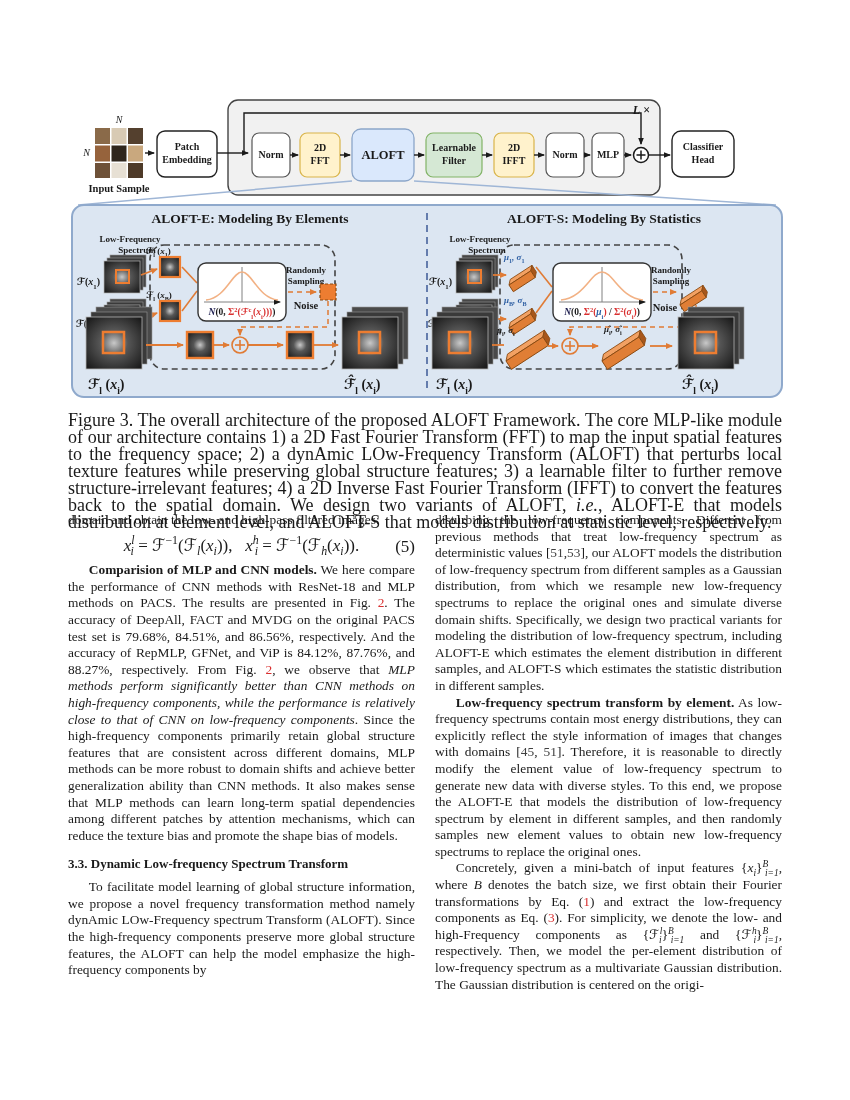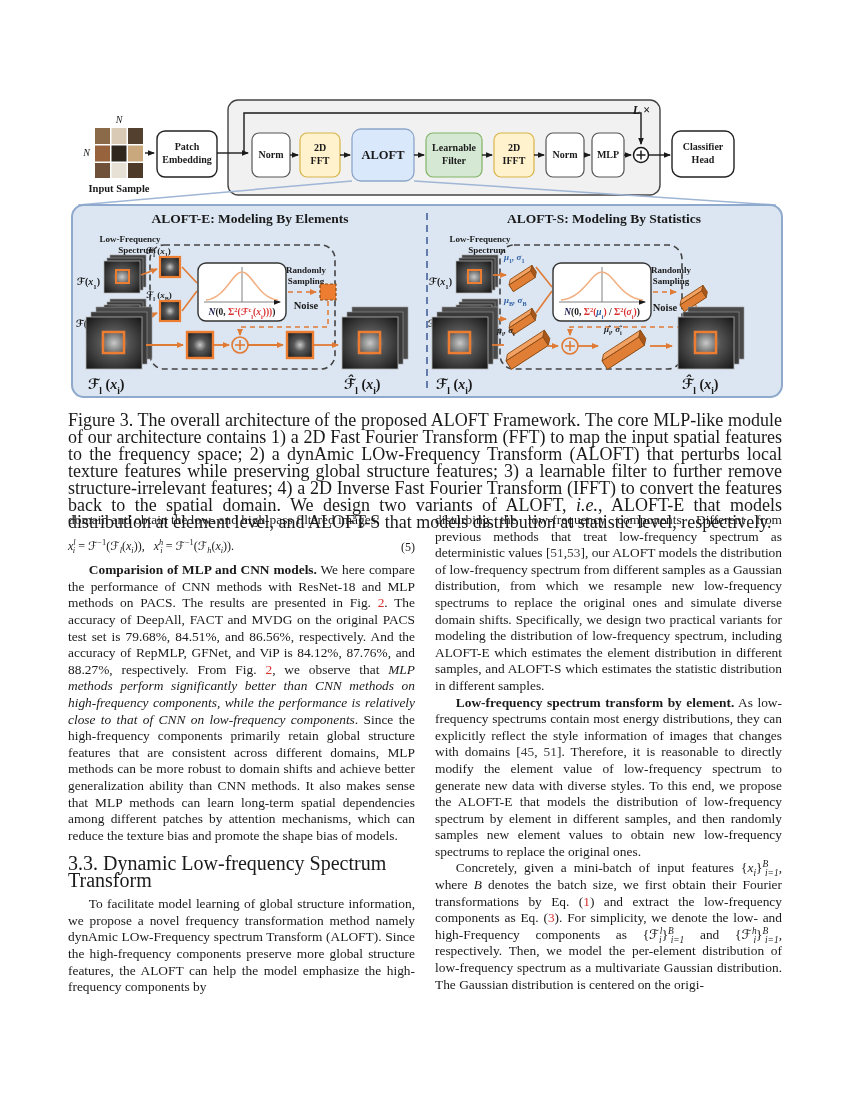--- a/index.html
+++ b/index.html
@@ -40,23 +40,23 @@
   
   #caption{position:absolute;left:68px;top:412px;width:714px;
            font-size:18px;line-height:17px;text-align:justify;}
 
   
   .col{position:absolute;top:512px;width:347px;font-size:13.4px;line-height:16.6px;text-align:justify;}
   #col-left{left:68px;}
   #col-right{left:435px;}
   .col p{margin:0;}
   p.ind{text-indent:1.55em;}
-  .eq{margin:9px 0 8px 0;position:relative;font-size:12px;}
+  .eq{margin:9px 0 8px 0;position:relative;text-align:center;font-size:17px;}
   .eqno{position:absolute;right:0;top:1px;}
-  h3{font-size:20px;margin:11px 0 7px 0;font-weight:normal;text-align:left;line-height:17px;}
+  h3{font-size:13px;margin:11px 0 7px 0;font-weight:bold;text-align:left;line-height:17px;}
 </style>
 </head>
 <body>
 
 <div id="figure-wrap">
 <svg width="850" height="315" viewBox="0 0 850 315">
   <defs>
     <radialGradient id="g1" cx="50%" cy="50%" r="65%">
       <stop offset="0%" stop-color="#c9c9c9"></stop>
           <stop offset="38%" stop-color="#565656"></stop>

